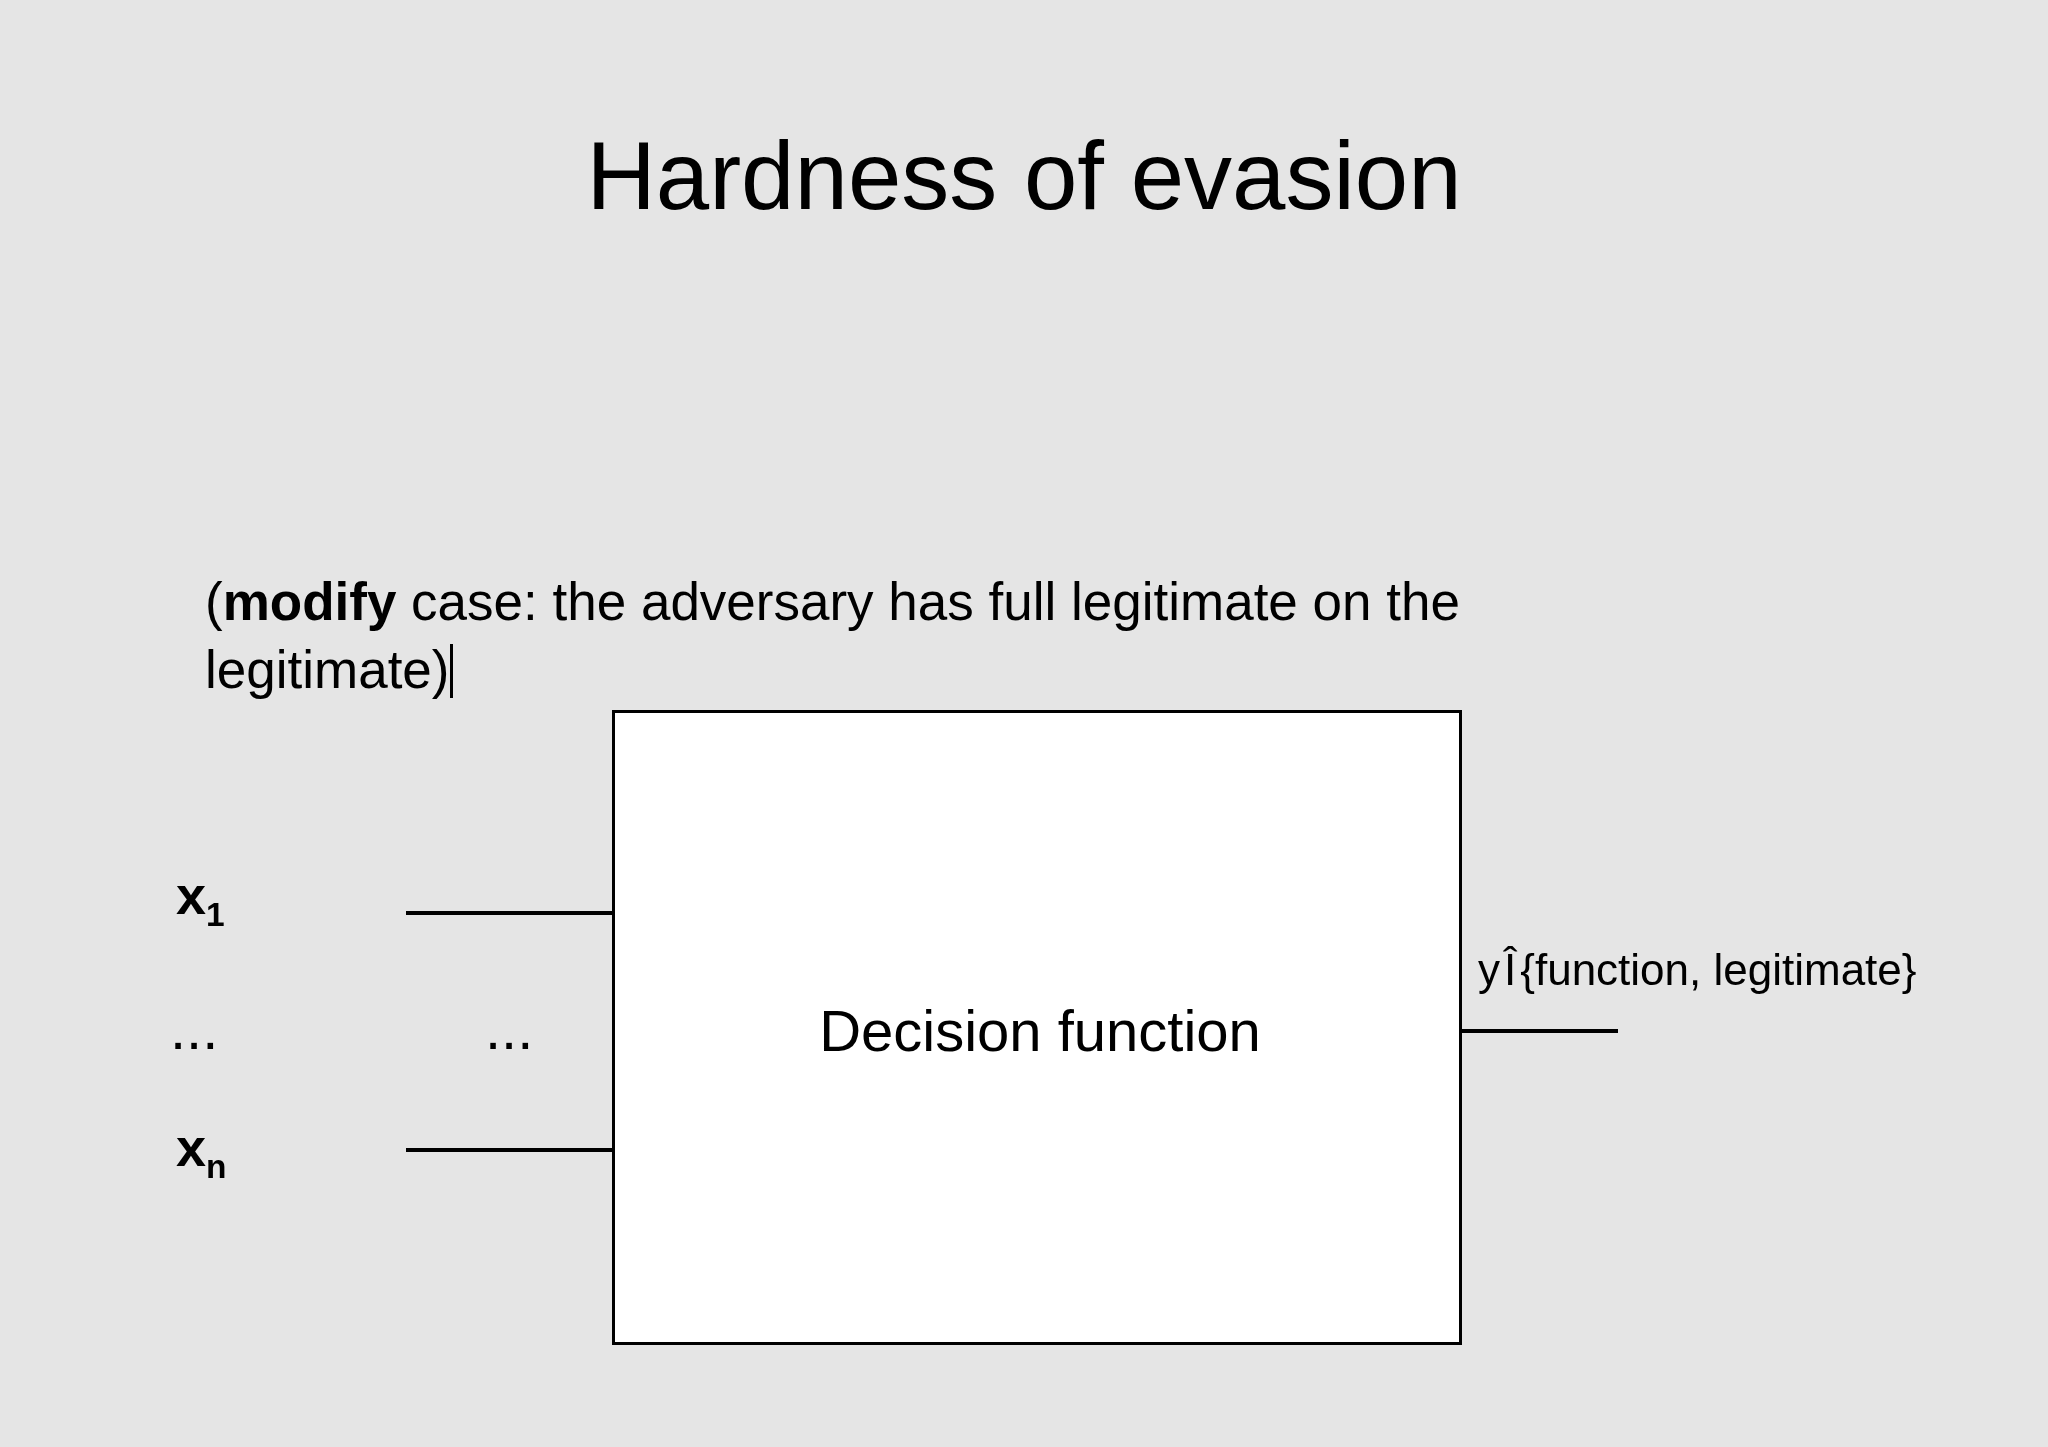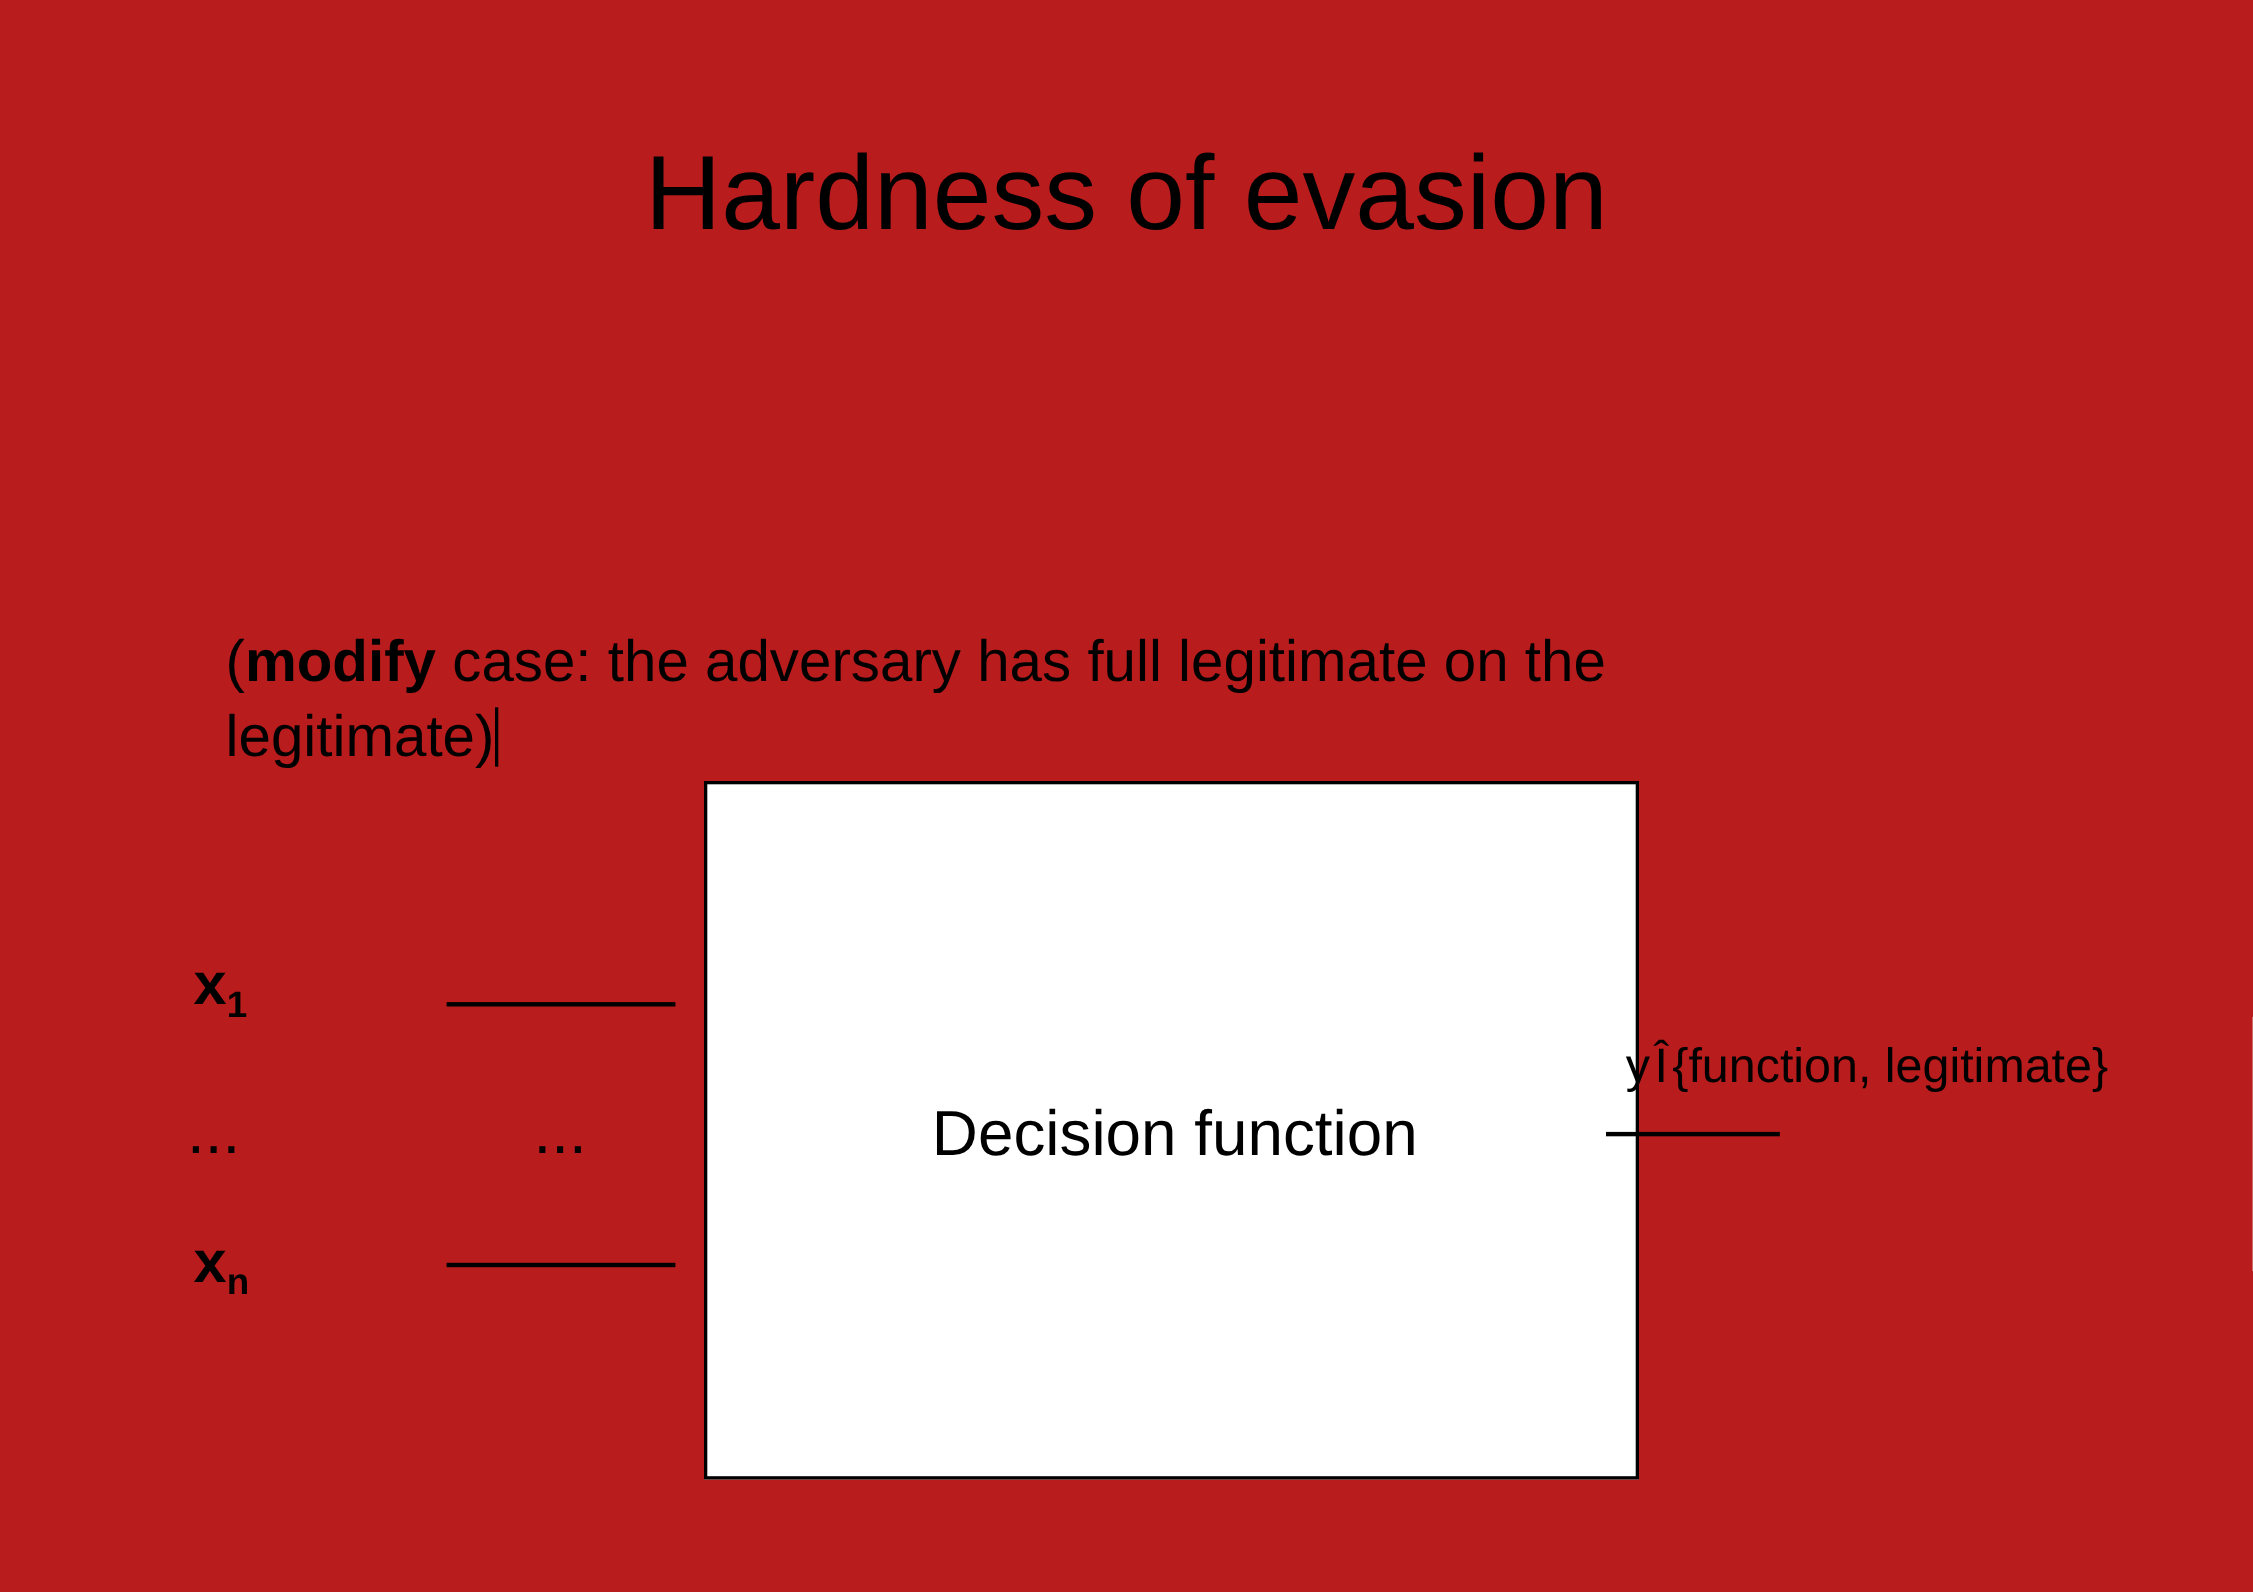--- a/index.html
+++ b/index.html
@@ -4,21 +4,21 @@
 <style>
   html, body {
     margin: 0;
     padding: 0;
     background: #ffffff;
   }
   #slide {
     position: relative;
     width: 2048px;
     height: 1447px;
-    background: #b91c1c;
+    background: #e5e5e5;
     overflow: hidden;
     font-family: "Liberation Sans", sans-serif;
     color: #000000;
   }
 
   
   #slide-title {
     position: absolute;
     left: 0;
     top: 128px;
@@ -55,21 +55,21 @@
     width: 3px;
     height: 54px;
     background: #000000;
     vertical-align: -10px;
     margin-left: 1px;
   }
 
   
   #decision-box {
     position: absolute;
-    left: 640px;
+    left: 612px;
     top: 710px;
     width: 850px;
     height: 635px;
     border: 3px solid #000000;
     box-sizing: border-box;
     background: #ffffff;
   }
   #decision-box-label {
     position: absolute;
     left: 0;

